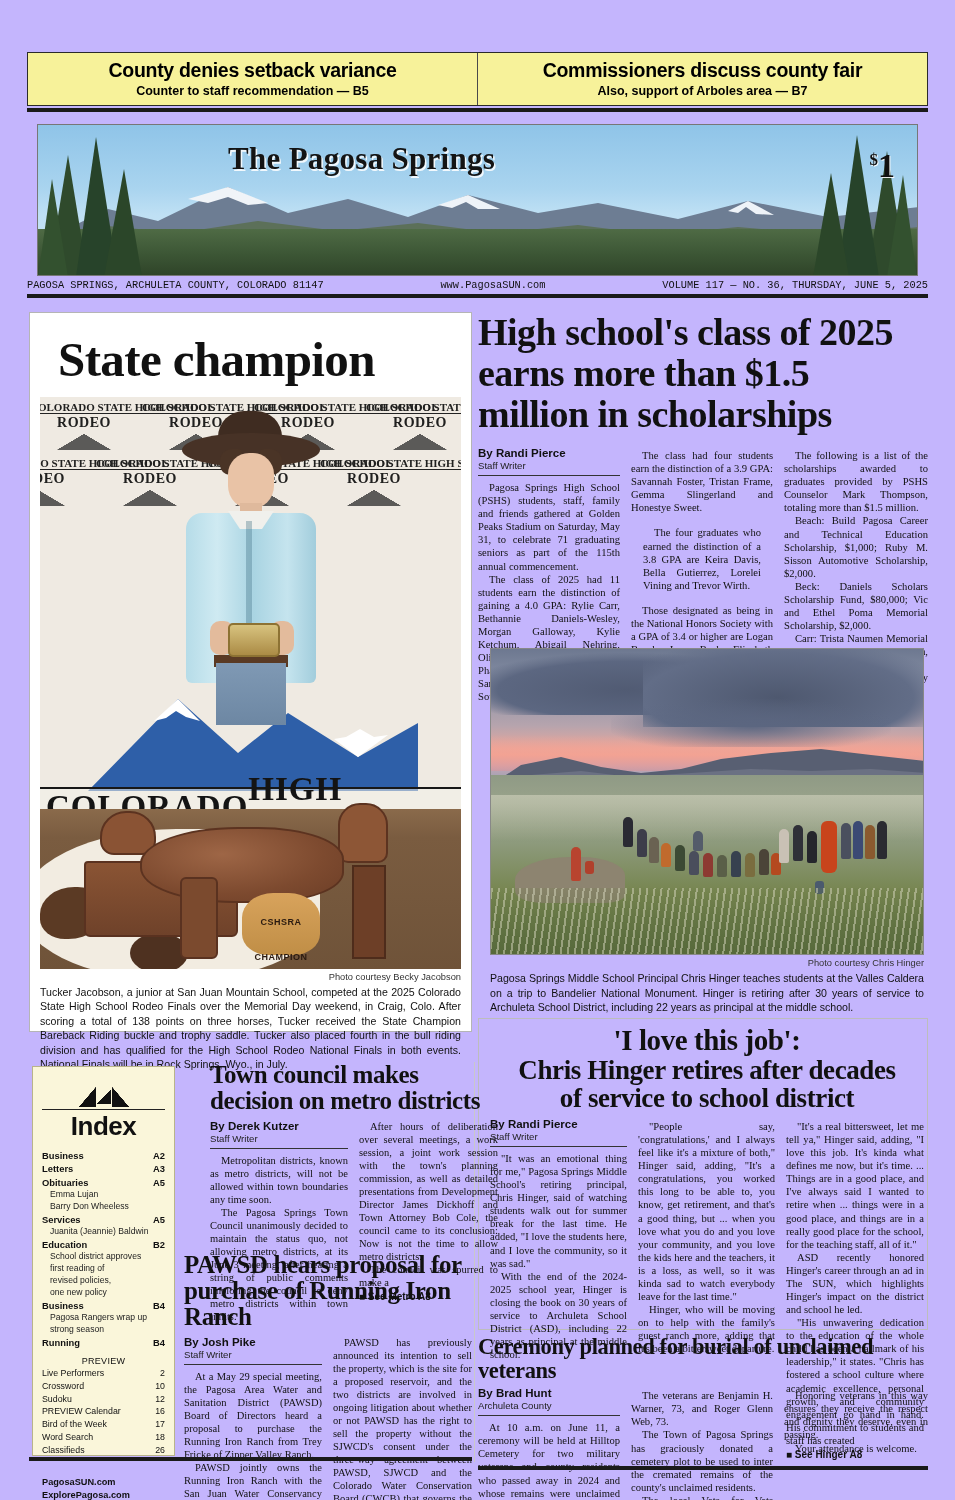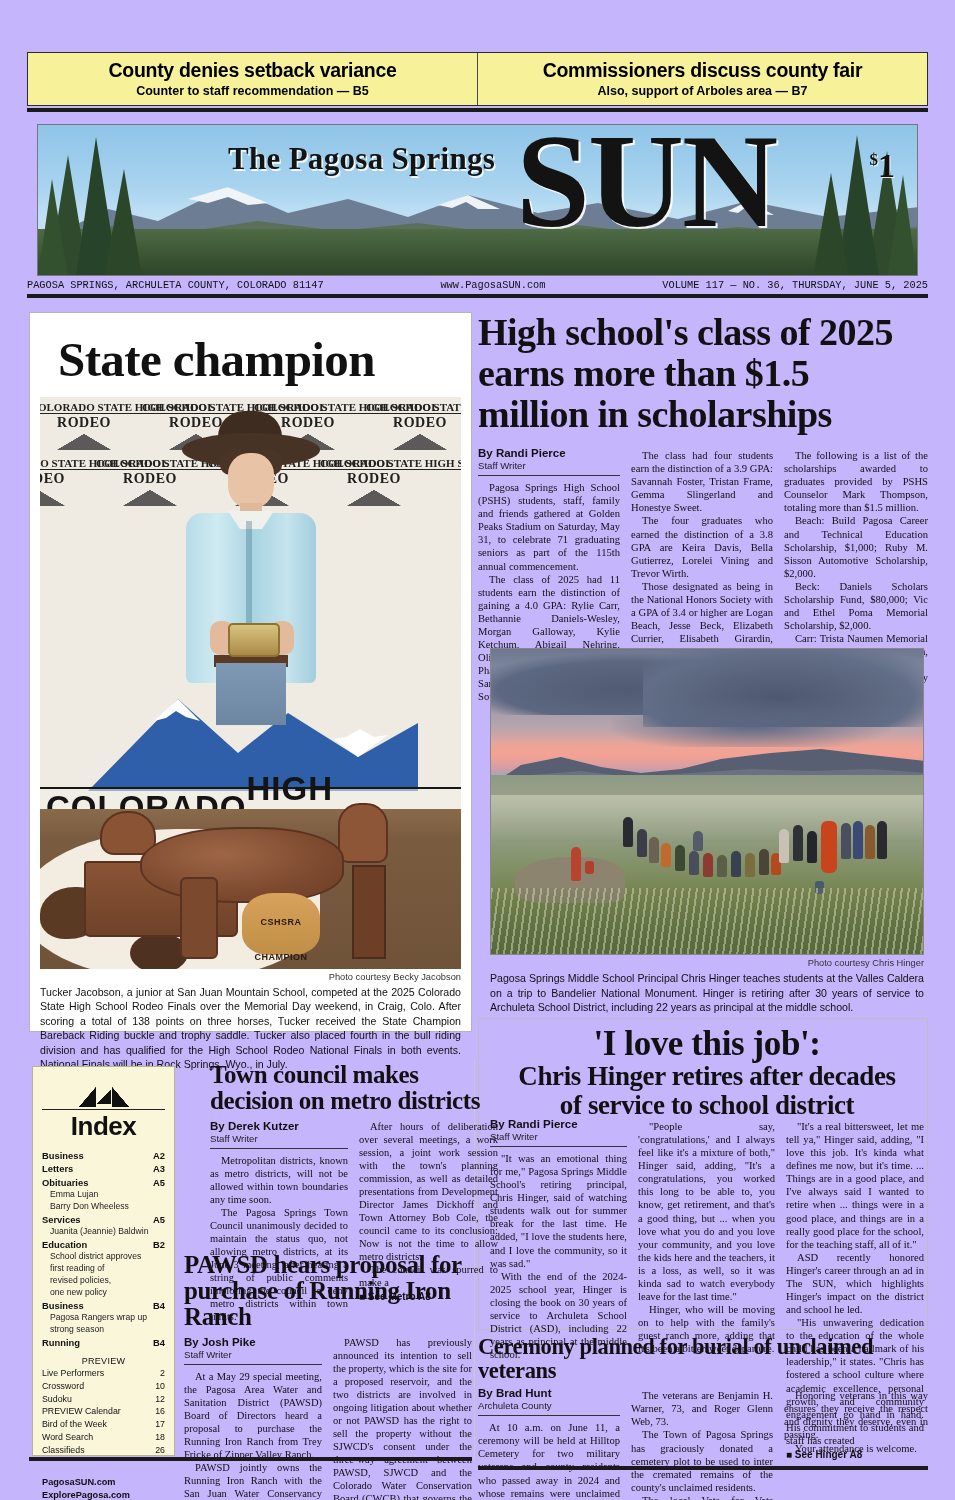--- a/index.html
+++ b/index.html
@@ -210,21 +210,21 @@
     position: absolute;
     left: 48px; bottom: 178px;
     width: 330px; height: 108px;
   }
   .colorado-band {
     position: absolute;
     left: 0; right: 0; bottom: 140px;
     height: 42px;
     border-top: 2.5px solid #171717;
     border-bottom: 2.5px solid #171717;
-    font-family: Liberation Sans, sans-serif;
+    font-family: Liberation Serif, serif;
     font-size: 33px;
     font-weight: bold;
     font-variant: small-caps;
     letter-spacing: 1px;
     color: #141414;
     display: flex;
     align-items: center;
     justify-content: space-between;
     padding: 0 6px;
     box-sizing: border-box;
@@ -445,21 +445,21 @@
 
   
   .hinger-hl {
     font-family: "Liberation Serif", serif;
     font-weight: bold;
     text-align: center;
     line-height: 1.07;
     letter-spacing: -0.4px;
     margin: 10px 0 10px 0;
   }
-  .hinger-hl .l1 { font-size: 35px; display:block; }
+  .hinger-hl .l1 { font-size: 29px; display:block; }
   .hinger-hl .l2 { font-size: 27px; display:block; }
   .hinger-hl .l3 { font-size: 27px; display:block; }
 
   .hinger-body {
     position: absolute;
     left: 490px; top: 1118px;
     width: 434px; height: 200px;
   }
   .box-hinger {
     position:absolute;
@@ -597,21 +597,20 @@
       <polygon points="66,152 86,44 104,152" fill="#2b4629"></polygon>
     </svg>
     <svg class="mast-trees-right" viewBox="0 0 104 152" preserveAspectRatio="none">
       <polygon points="54,152 74,26 94,152" fill="#2f4a2c"></polygon>
       <polygon points="24,152 44,10 66,152" fill="#27432a"></polygon>
       <polygon points="74,152 90,50 104,152" fill="#33512f"></polygon>
       <polygon points="0,152 18,48 36,152" fill="#2b4629"></polygon>
     </svg>
 
     <div class="mast-title">The Pagosa Springs</div>
-    <div class="mast-sun">SUN</div>
     <div class="mast-price"><sup>$</sup><span>1</span></div>
   </div>
 
   <div class="folio">
     <div class="folio-left">PAGOSA SPRINGS, ARCHULETA COUNTY, COLORADO 81147</div>
     <div class="folio-mid">www.PagosaSUN.com</div>
     <div class="folio-right">VOLUME 117 — NO. 36, THURSDAY, JUNE 5, 2025</div>
   </div>
   <div class="folio-rule"></div>
 
@@ -687,21 +686,21 @@
     <div style="display:flex; gap:11px;">
       <div style="flex:0 0 142px;">
         <div class="byline">By Randi Pierce</div>
         <div class="byline-sub">Staff Writer</div>
         <div class="byline-rule"></div>
         <p style="margin:0;text-indent:11px;font-size:10.6px;line-height:1.235;text-align:justify;">Pagosa Springs High School (PSHS) students, staff, family and friends gathered at Golden Peaks Stadium on Saturday, May 31, to celebrate 71 graduating seniors as part of the 115th annual commencement.</p>
         <p style="margin:0;text-indent:11px;font-size:10.6px;line-height:1.235;text-align:justify;">The class of 2025 had 11 students earn the distinction of gaining a 4.0 GPA: Rylie Carr, Bethannie Daniels-Wesley, Morgan Galloway, Kylie Ketchum, Abigail Nehring, Olivia Nehring, Alexander Pham, Cameron Reis, Hailey Sams, Ariel Slead and Sophia Sottek.</p>
       </div>
       <div style="flex:0 0 142px; padding-top:2px;">
         <p style="margin:0;text-indent:11px;font-size:10.6px;line-height:1.235;text-align:justify;">The class had four students earn the distinction of a 3.9 GPA: Savannah Foster, Tristan Frame, Gemma Slingerland and Honestye Sweet.</p>
-        <p style="margin:0;text-indent:11px;font-size:10.6px;line-height:1.235;text-align:justify;">The four graduates who earned the distinction of a 3.8 GPA are Keira Davis, Bella Gutierrez, Lorelei Vining and Trevor Wirth.</p>
+        <p style="margin:12px;text-indent:11px;font-size:10.6px;line-height:1.235;text-align:justify;">The four graduates who earned the distinction of a 3.8 GPA are Keira Davis, Bella Gutierrez, Lorelei Vining and Trevor Wirth.</p>
         <p style="margin:0;text-indent:11px;font-size:10.6px;line-height:1.235;text-align:justify;">Those designated as being in the National Honors Society with a GPA of 3.4 or higher are Logan Beach, Jesse Beck, Elizabeth Currier, Elisabeth Girardin, Naomi Grimes, Charlie Gutierrez, Isabella Hodges, Olivia Hodges, Gavin Houston, James Jolley, Cadence Kerns, Colton Lewis, Brisa Montes, Payton Smith, Charles Washburn and Seth Zeigler.</p>
       </div>
       <div style="flex:1 1 auto; padding-top:2px;">
         <p style="margin:0;text-indent:11px;font-size:10.6px;line-height:1.235;text-align:justify;">The following is a list of the scholarships awarded to graduates provided by PSHS Counselor Mark Thompson, totaling more than $1.5 million.</p>
         <p style="margin:0;text-indent:11px;font-size:10.6px;line-height:1.235;text-align:justify;">Beach: Build Pagosa Career and Technical Education Scholarship, $1,000; Ruby M. Sisson Automotive Scholarship, $2,000.</p>
         <p style="margin:0;text-indent:11px;font-size:10.6px;line-height:1.235;text-align:justify;">Beck: Daniels Scholars Scholarship Fund, $80,000; Vic and Ethel Poma Memorial Scholarship, $2,000.</p>
         <p style="margin:0;text-indent:11px;font-size:10.6px;line-height:1.235;text-align:justify;">Carr: Trista Naumen Memorial Scholarship by Build Pagosa, $1,000.</p>
         <p style="margin:0;text-indent:11px;font-size:10.6px;line-height:1.235;text-align:justify;">Currier: Doane University Women's</p>
         <p class="jump">See Scholarships A5</p>
       </div>

